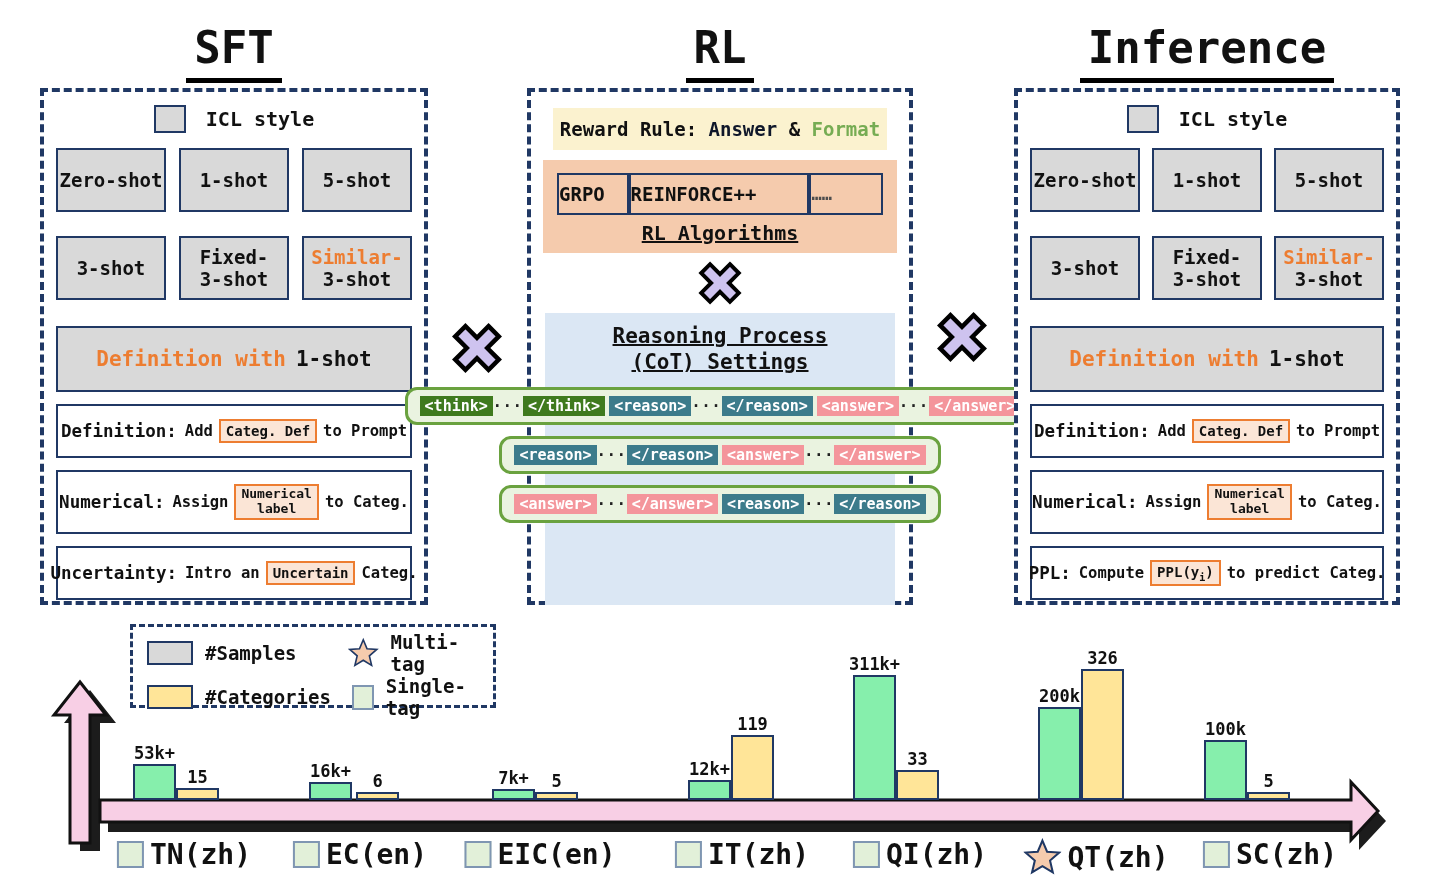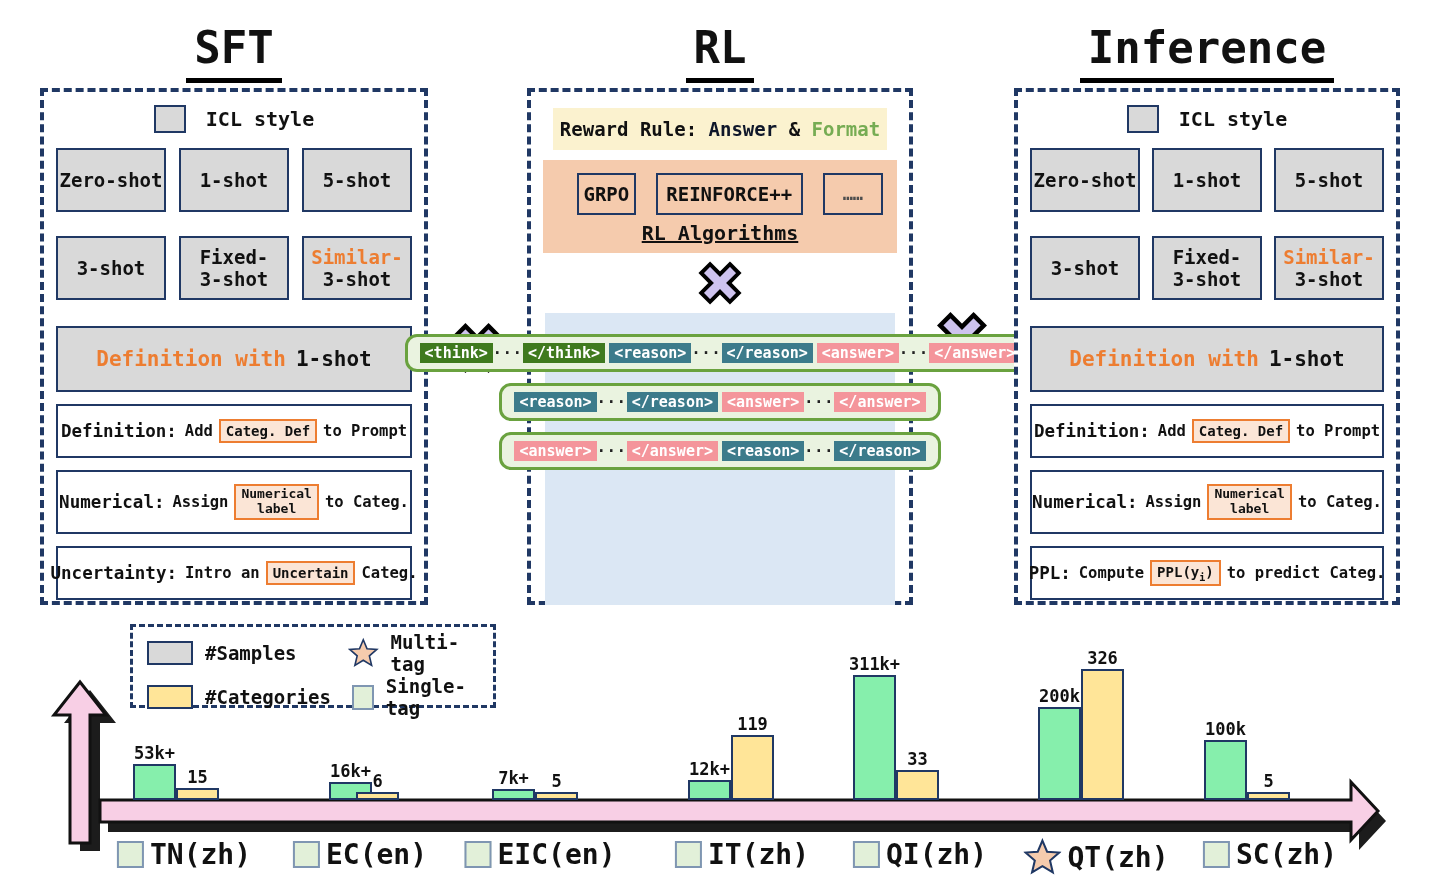--- a/index.html
+++ b/index.html
@@ -31,21 +31,21 @@
   .chip.two-line{text-align:center;font-size:13px;line-height:1.15;padding:1px 5px;}
   .rule-row.tall{min-height:64px;}
   sub{font-size:10px;}
   
   .reward{margin:4px auto 0;width:334px;height:42px;background:#fbf2cf;display:flex;align-items:center;justify-content:center;font-size:19px;gap:0;}
   .reward span{white-space:pre;}
   .rw-answer{color:#0f172a;}
   .rw-format{color:#76ac53;}
   .algo-wrap{margin-top:10px;background:#f5cbad;padding:13px 14px 8px;}
   .algo-row{display:flex;justify-content:space-between;align-items:center;}
-  .algo-box{height:42px;background:#f5cbad;border:2px solid #203864;box-sizing:border-box;display:flex;align-items:center;justify-content:center;font-size:19px;margin-left:20px;}
+  .algo-box{height:42px;background:#f5cbad;border:2px solid #203864;box-sizing:border-box;display:flex;align-items:center;justify-content:flex-start;font-size:19px;}
   .algo-grpo{width:72px;}
   .algo-rf{width:182px;}
   .algo-dots{width:74px;color:#4d4d4d;font-size:17px;}
   .algo-caption{text-align:center;font-size:20px;margin-top:6px;text-decoration:underline;text-decoration-thickness:2px;}
   .cross{display:block;margin:5px auto;}
   .cot{background:#dbe7f4;margin:0 2px;padding:10px 0 10px;display:flex;flex-direction:column;align-items:center;height:292px;box-sizing:border-box;}
   .cot-title{font-size:21px;text-align:center;line-height:1.25;text-decoration:underline;text-decoration-thickness:2px;}
   .cot-group{margin-top:11px;background:#eaf3e0;border:3px solid #6aa23f;border-radius:12px;padding:6px 12px;display:flex;gap:4px;}
   .cot-row{display:flex;align-items:center;}
   .tag{color:#fff;font-size:15px;padding:1px 5px;}
@@ -163,20 +163,23 @@
           </div>
       </div>
       <div class="algo-caption">RL Algorithms</div>
     </div>
     <svg class="cross" width="50" height="50" viewBox="0 0 64 64">
       <g transform="rotate(45 32 32)">
           <path d="M24 6 h16 v18 h18 v16 h-18 v18 h-16 v-18 h-18 v-16 h18 z" fill="#cec3ef" stroke="#000" stroke-width="5"></path>
         </g>
     </svg>
     <div class="cot">
+      <div class="cot-title">
+        <span>Reasoning Process</span><br><span>(CoT) Settings</span>
+      </div>
       <div class="cot-group">
         <div class="cot-row">
           <span class="tag think">&lt;think&gt;</span>
             <span class="cdots">···</span>
             <span class="tag think">&lt;/think&gt;</span>
         </div>
         <div class="cot-row">
           <span class="tag reason">&lt;reason&gt;</span>
             <span class="cdots">···</span>
             <span class="tag reason">&lt;/reason&gt;</span>
@@ -294,21 +297,21 @@
     <path d="M60 140 H1311 V122 L1338 151 L1311 180 V162 H60 Z" fill="#f8cfe5" stroke="#111" stroke-width="3"></path>
     <path d="M30 183 L30 55 L14 55 L40 22 L66 55 L50 55 L50 183 Z" fill="#f8cfe5" stroke="#111" stroke-width="3"></path>
   </svg>
 
   <div class="bar samples" style="left: 133px; height: 36px;">
       <span class="bar-label">53k+</span>
     </div>
   <div class="bar categories" style="left: 176px; height: 12px;">
       <span class="bar-label">15</span>
     </div>
-  <div class="bar samples" style="left: 329px; height: 18px;">
+  <div class="bar samples" style="left: 309px; height: 18px;">
       <span class="bar-label">16k+</span>
     </div>
   <div class="bar categories" style="left: 356px; height: 8px;">
       <span class="bar-label">6</span>
     </div>
   <div class="bar samples" style="left: 492px; height: 11px;">
       <span class="bar-label">7k+</span>
     </div>
   <div class="bar categories" style="left: 535px; height: 8px;">
       <span class="bar-label">5</span>

